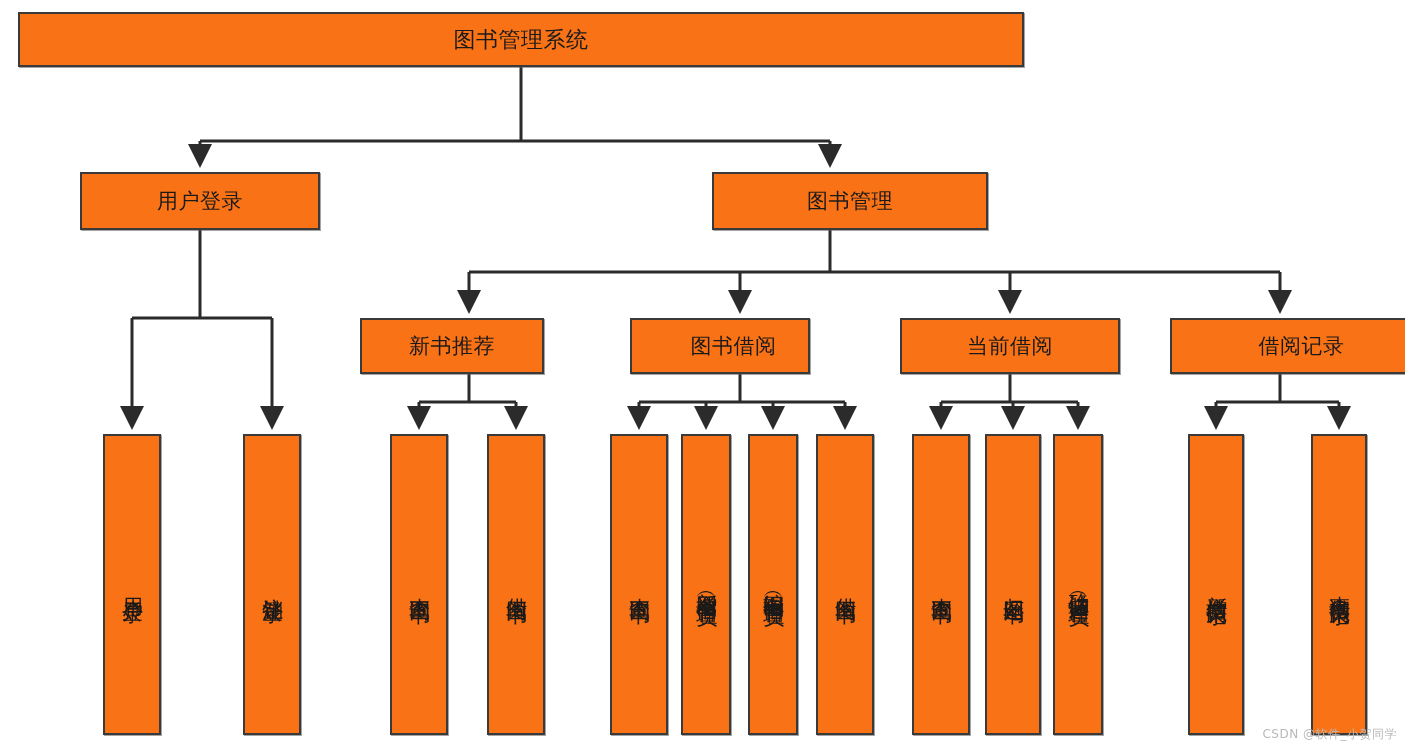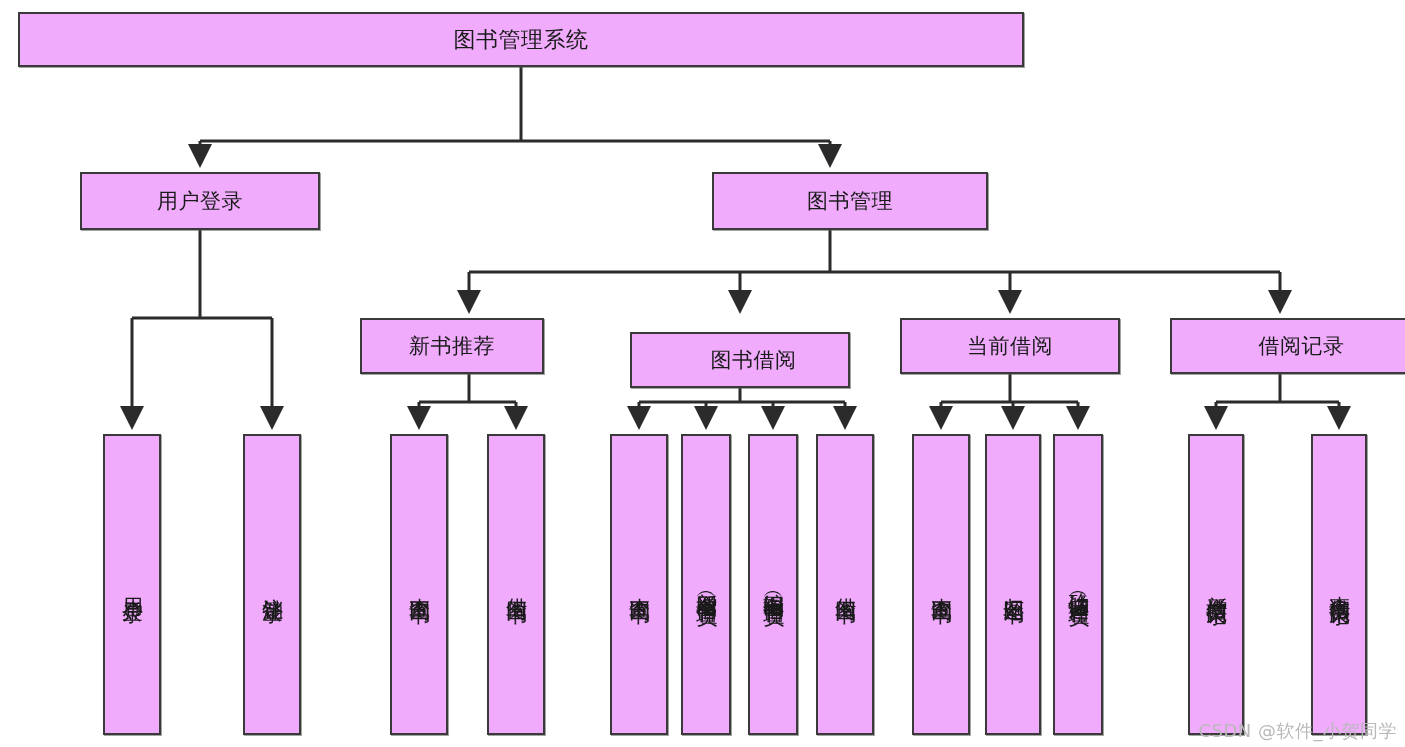--- a/index.html
+++ b/index.html
@@ -23,21 +23,21 @@
     position: absolute;
     left: 0;
     top: 0;
     width: 1405px;
     height: 747px;
     pointer-events: none;
   }
   .node {
     position: absolute;
     box-sizing: border-box;
-    background: #f0abfc;
+    background: #f97316;
     border: 2px solid #3a3a3a;
     box-shadow: 1px 1px 0 0 rgba(90,90,90,0.55);
     display: flex;
     align-items: center;
     justify-content: center;
     text-align: left;
     z-index: 2;
   }
   .node-label {
     font-size: 21px;
@@ -60,21 +60,21 @@
     font-size: 21px;
     line-height: 1.30;
     letter-spacing: 2px;
     white-space: nowrap;
     max-height: 100%;
   }
   #watermark {
     position: absolute;
     right: 8px;
     bottom: 4px;
-    font-size: 18px;
+    font-size: 12px;
     color: #b9b9b9;
     letter-spacing: 0.5px;
     z-index: 5;
     white-space: nowrap;
     font-family: "DejaVu Sans", "Liberation Sans", sans-serif;
     margin-left: 20px;
   }
 </style>
 </head>
 <body>
@@ -138,21 +138,21 @@
   <div class="node level1" style="left:80px; top:172px; width:240px; height:58px;">
     <span class="node-label">用户登录</span>
   </div>
   <div class="node level1" style="left:712px; top:172px; width:276px; height:58px;">
     <span class="node-label">图书管理</span>
   </div>
 
   <div class="node level2" style="left:360px; top:318px; width:184px; height:56px;">
     <span class="node-label">新书推荐</span>
   </div>
-  <div class="node level2" style="left:630px; top:332px; width:220px; height:56px;padding-left:27px;">
+  <div class="node level2" style="left:630px; top:318px; width:180px; height:56px;padding-left:27px;">
     <span class="node-label">图书借阅</span>
   </div>
   <div class="node level2" style="left:900px; top:318px; width:220px; height:56px;">
     <span class="node-label">当前借阅</span>
   </div>
   <div class="node level2" style="left:1170px; top:318px; width:240px; height:56px;padding-left:23px;">
     <span class="node-label">借阅记录</span>
   </div>
 
   <div class="node leaf" style="left:103px; top:434px; width:58px; height:301px;">

